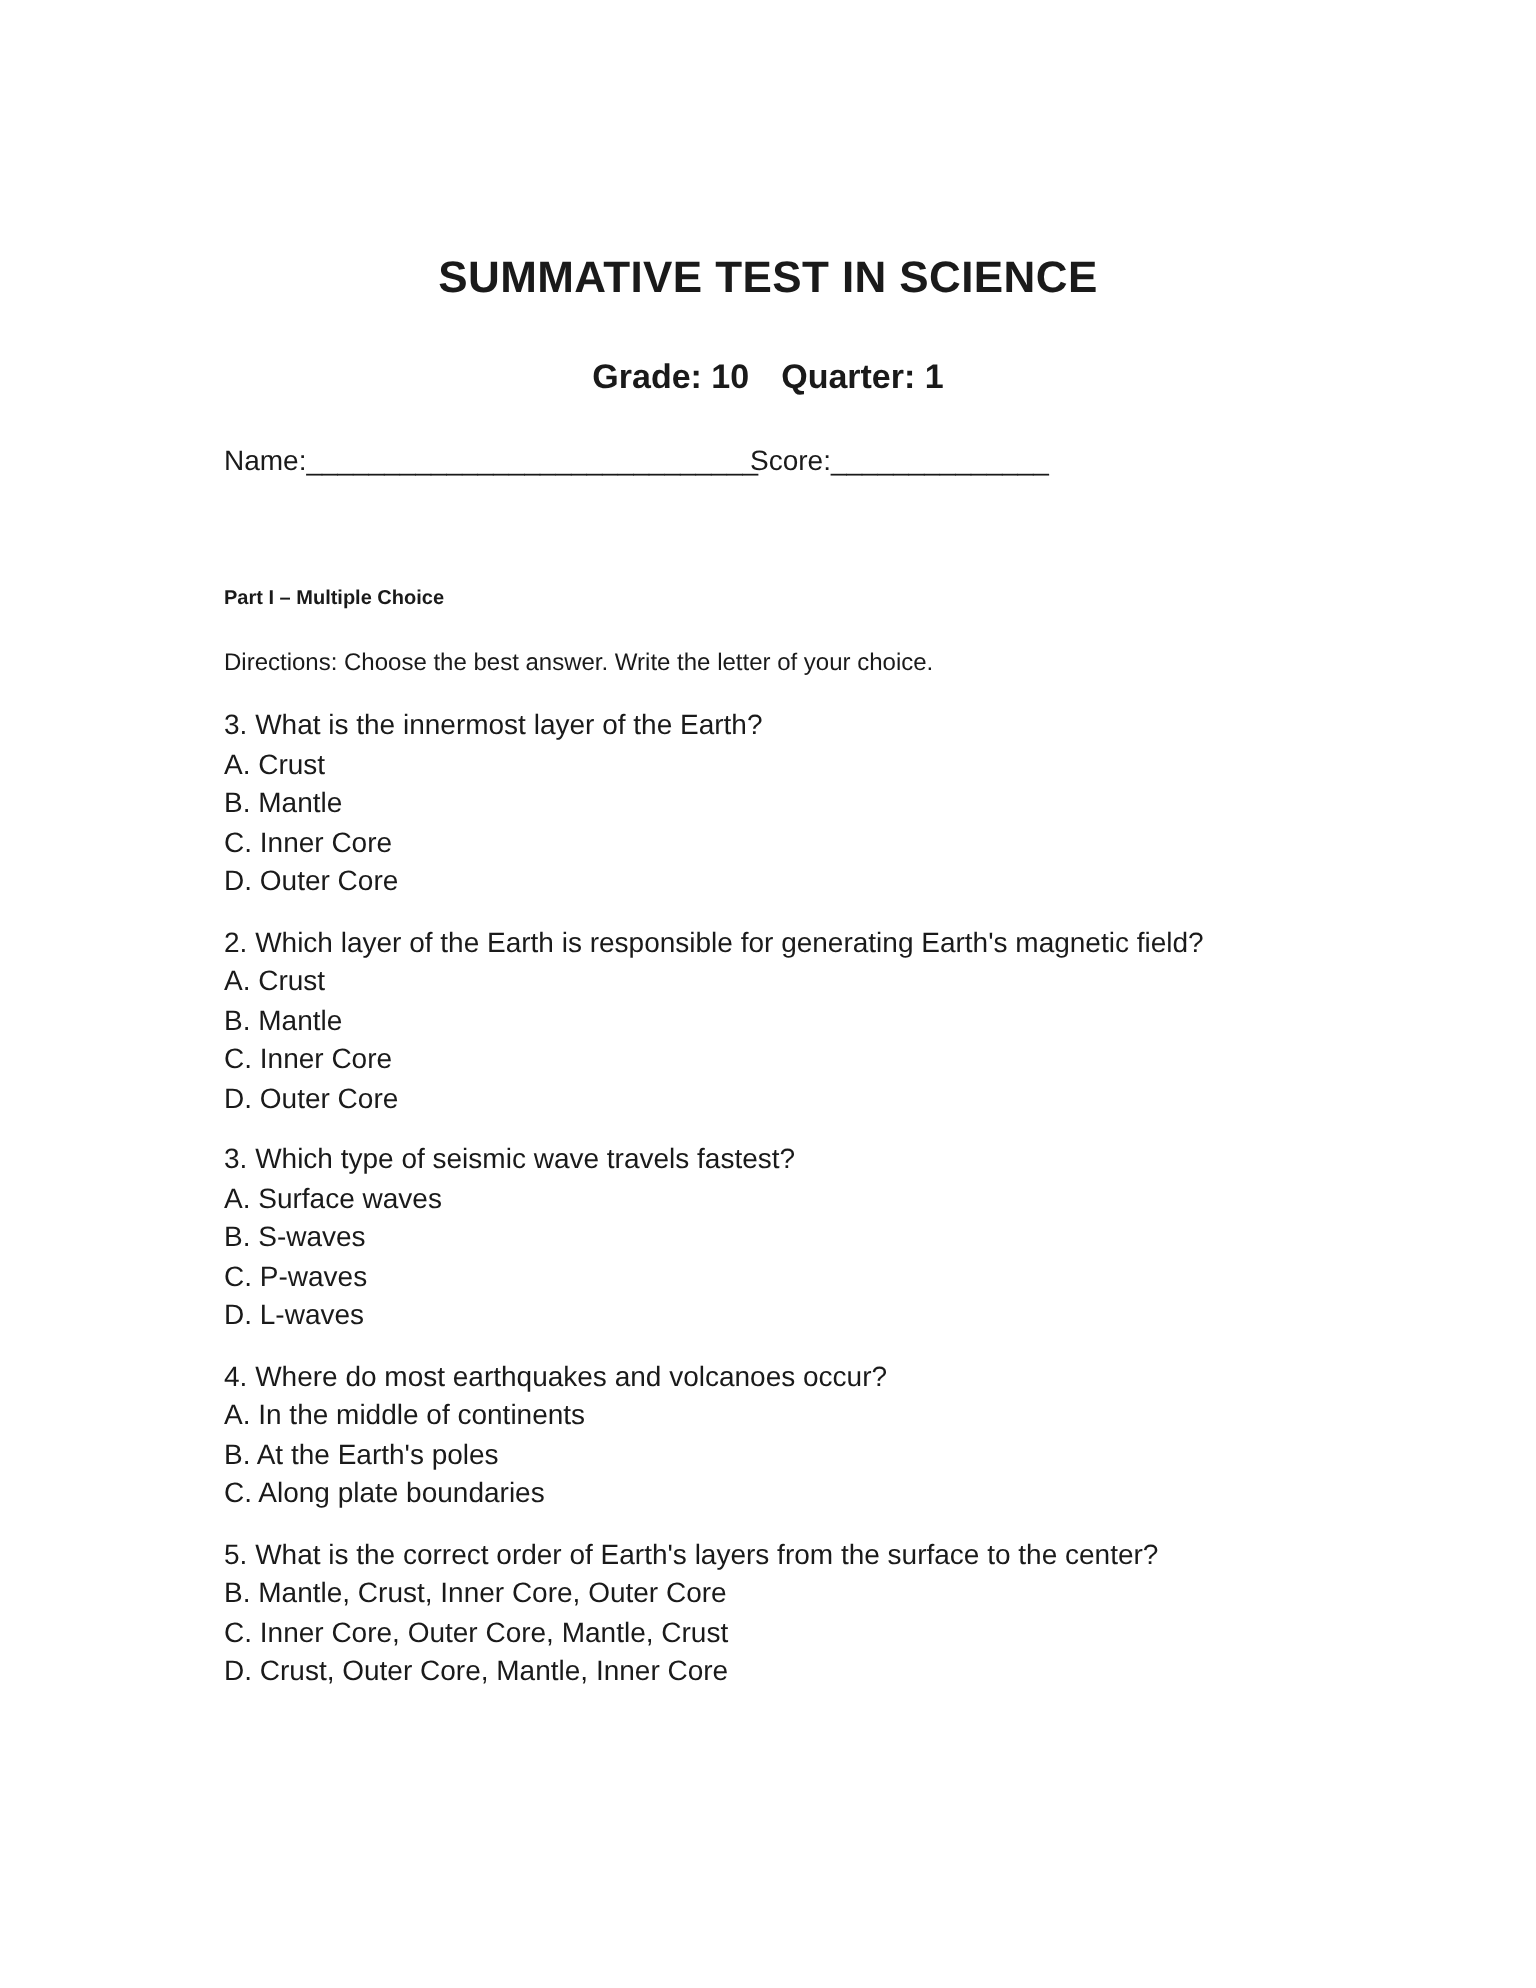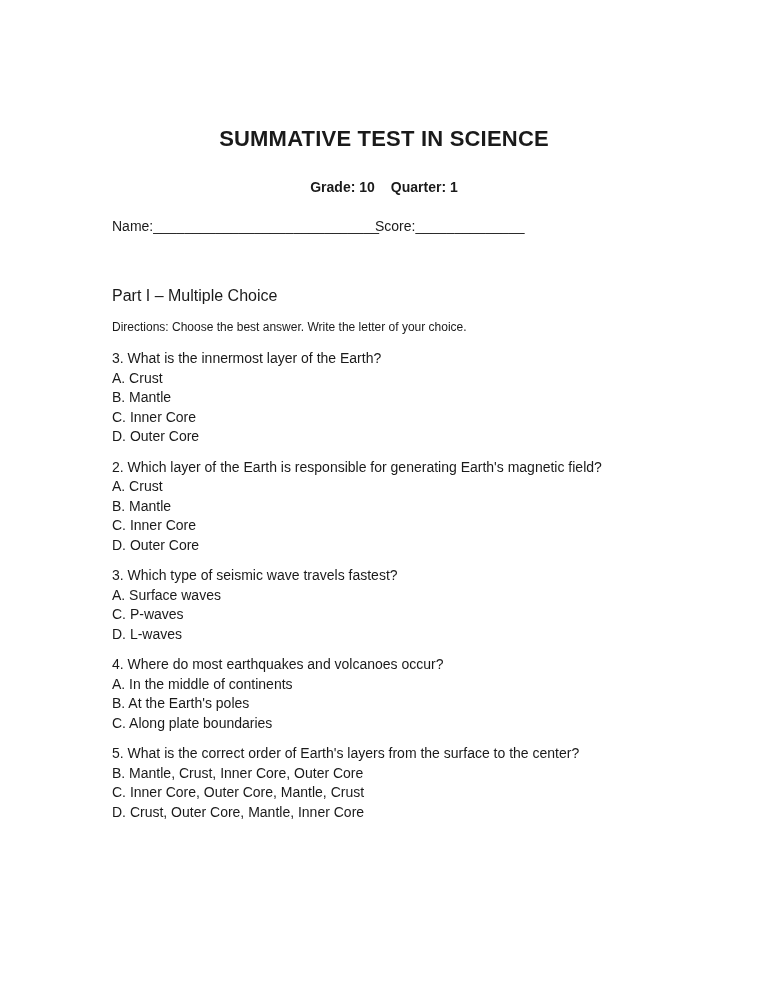--- a/index.html
+++ b/index.html
@@ -23,32 +23,32 @@
     font-weight: bold;
     font-size: 22px;
     letter-spacing: 0.2px;
     margin-bottom: 27px;
   }
   .subtitle {
     display: flex;
     justify-content: center;
     gap: 16px;
     font-weight: bold;
-    font-size: 14px;
+    font-size: 17px;
     margin-bottom: 23px;
   }
   .name-row {
     display: flex;
     font-size: 14px;
     margin-bottom: 52px;
   }
   .name-field { display: inline-block; width: 263px; }
   .part-heading {
-    font-weight: normal;
-    font-size: 16px;
+    font-weight: bold;
+    font-size: 10px;
     margin-bottom: 12px;
     line-height: 19.5px;
   }
   .directions {
     font-size: 12px;
     margin-bottom: 12px;
     line-height: 19.5px;
   }
   .question { margin-bottom: 11px; }
   .q-line, .c-line {
@@ -88,20 +88,21 @@
       <div class="question">
         <div class="q-line">2. Which layer of the Earth is responsible for generating Earth's magnetic field?</div>
         <div class="c-line">A. Crust</div>
         <div class="c-line">B. Mantle</div>
         <div class="c-line">C. Inner Core</div>
         <div class="c-line">D. Outer Core</div>
       </div>
       <div class="question">
         <div class="q-line">3. Which type of seismic wave travels fastest?</div>
         <div class="c-line">A. Surface waves</div>
+        <div class="c-line">B. S-waves</div>
         <div class="c-line">C. P-waves</div>
         <div class="c-line">D. L-waves</div>
       </div>
       <div class="question">
         <div class="q-line">4. Where do most earthquakes and volcanoes occur?</div>
         <div class="c-line">A. In the middle of continents</div>
         <div class="c-line">B. At the Earth's poles</div>
         <div class="c-line">C. Along plate boundaries</div>
       </div>
       <div class="question">

